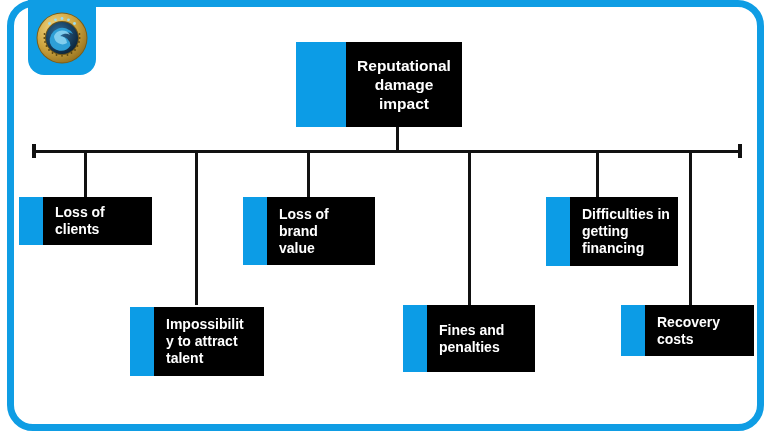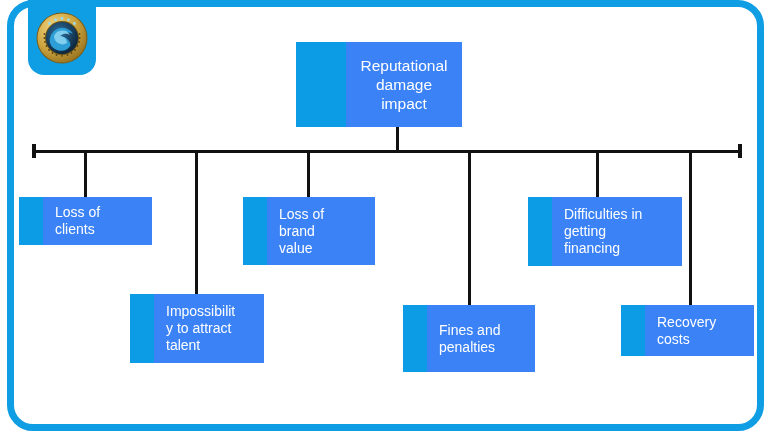--- a/index.html
+++ b/index.html
@@ -19,21 +19,21 @@
   }
   .badge{position:absolute;left:8px;top:12px;width:52px;height:52px;}
   
   .line{position:absolute;background:#111;}
   
   .node{
     position:absolute;display:flex;align-items:stretch;
   }
   .node .strip{flex:0 0 auto;background:#0c9ce6;}
   .node .txt{
-    flex:1 1 auto;background:#3b82f6;color:#fff;font-weight:400;
+    flex:1 1 auto;background:#000000;color:#fff;font-weight:700;
     display:flex;flex-direction:column;justify-content:center;
     white-space:pre-line;line-height:17px;font-size:14px;
     padding:2px 4px 2px 12px;box-sizing:border-box;
   }
   .node.root .txt{
     text-align:center;font-size:15.5px;line-height:19px;padding:2px 4px;
     align-items:center;
   }
 </style>
 </head>
@@ -107,41 +107,41 @@
 damage
 impact</div>
   </div>
 
   <div class="node" style="left:19px;top:197px;width:133px;height:48px;">
     <div class="strip" style="width:24px;"></div>
     <div class="txt">Loss of
 clients</div>
   </div>
 
-  <div class="node" style="left:130px;top:294px;width:134px;height:69px;">
+  <div class="node" style="left:130px;top:307px;width:134px;height:69px;">
     <div class="strip" style="width:24px;"></div>
     <div class="txt">Impossibilit
 y to attract
 talent</div>
   </div>
 
   <div class="node" style="left:243px;top:197px;width:132px;height:68px;">
     <div class="strip" style="width:24px;"></div>
     <div class="txt">Loss of
 brand
 value</div>
   </div>
 
   <div class="node" style="left:403px;top:305px;width:132px;height:67px;">
     <div class="strip" style="width:24px;"></div>
     <div class="txt">Fines and
 penalties</div>
   </div>
 
-  <div class="node" style="left:528px;top:197px;width:154px;height:69px;">
+  <div class="node" style="left:546px;top:197px;width:132px;height:69px;">
     <div class="strip" style="width:24px;"></div>
     <div class="txt">Difficulties in
 getting
 financing</div>
   </div>
 
   <div class="node" style="left:621px;top:305px;width:133px;height:51px;">
     <div class="strip" style="width:24px;"></div>
     <div class="txt">Recovery
 costs</div>

